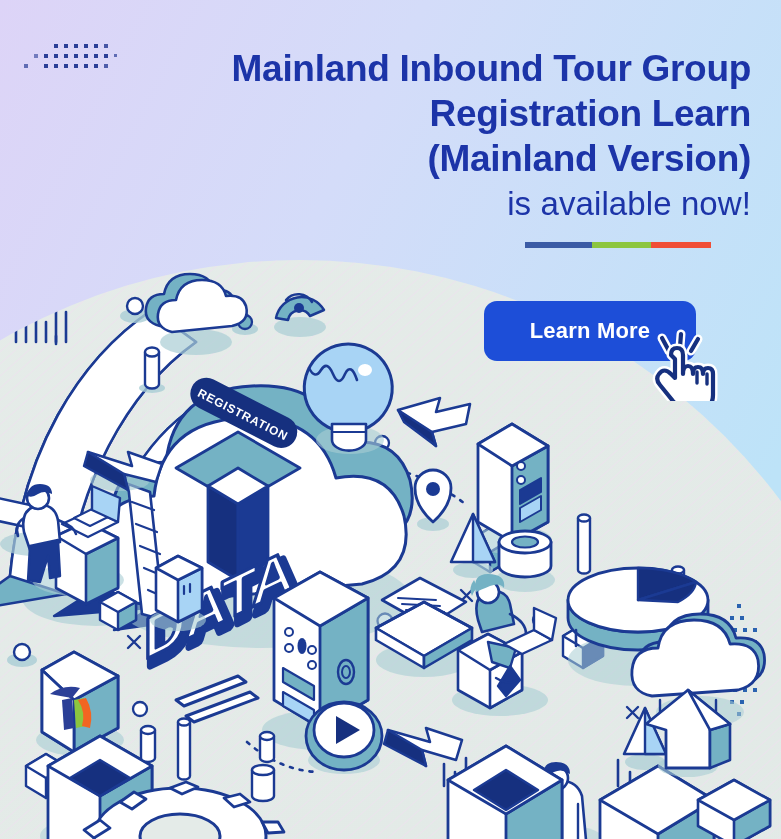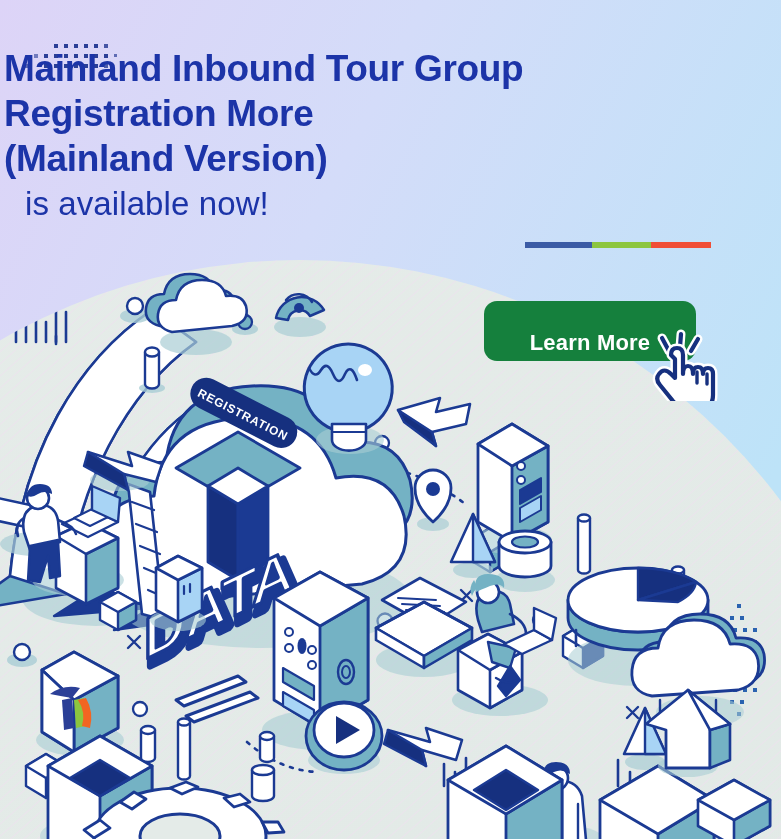--- a/index.html
+++ b/index.html
@@ -7,22 +7,22 @@
     width:781px;height:839px;overflow:hidden;position:relative;
     font-family:"Liberation Sans","DejaVu Sans",sans-serif;
     background:#cfe6f9;
   }
   #stage{position:absolute;inset:0;width:781px;height:839px;overflow:hidden;}
   .layer{position:absolute;inset:0;width:781px;height:839px;}
   svg.layer{display:block;}
 
   
   #headline{
-    position:absolute;left:4px;top:46px;width:739px;
-    z-index:40;pointer-events:none;
+    position:absolute;left:12px;top:46px;width:739px;
+    text-align:right;z-index:40;pointer-events:none;
   }
   #headline .l{
     display:block;color:#1c34a8;letter-spacing:-0.3px;
     font-size:37px;line-height:45px;font-weight:bold;
     white-space:nowrap;
   }
   #headline .l4{font-weight:normal;font-size:33px;letter-spacing:0.1px;margin-left:21px;}
 
   
   #divider{
@@ -30,22 +30,22 @@
     display:flex;z-index:40;
   }
   #divider i{display:block;height:100%;}
   #divider .s1{flex:0 0 36%;}
   #divider .s2{flex:0 0 32%;}
   #divider .s3{flex:0 0 32%;}
 
   
   #cta-wrap{position:absolute;left:484px;top:301px;z-index:45;}
   #cta{
-    display:block;width:212px;height:60px;border:0;padding:12px;
-    border-radius:13px;background:#15803d;color:#fff;
+    display:block;width:212px;height:60px;border:0;padding:0;
+    border-radius:13px;background:#1d4ed8;color:#fff;
     font-family:"Liberation Sans",sans-serif;
     font-size:22px;font-weight:bold;letter-spacing:0.2px;
     cursor:pointer;line-height:60px;text-align:center;
   }
   #cursor-icon{position:absolute;left:167px;top:28px;width:72px;height:72px;}
 </style>
 </head>
 <body>
 
 <div id="stage">
@@ -587,21 +587,21 @@
       </g>
       <g>
         <path d="M252 770 h22 v26 a11 5 0 0 1 -22 0 Z" fill="#ffffff" stroke="#1b3a93" stroke-width="2.4"></path>
         <ellipse cx="263" cy="770" rx="11" ry="5" fill="#ffffff" stroke="#1b3a93" stroke-width="2.4"></ellipse>
       </g>
     </g>
   </svg>
 
   <div id="headline">
     <span class="l l1">Mainland Inbound Tour Group</span>
-    <span class="l l2">Registration More</span>
+    <span class="l l2">Registration Learn</span>
     <span class="l l3">(Mainland Version)</span>
     <span class="l l4">is available now!</span>
   </div>
 
   <div id="divider">
     <i class="s1" style="background:#3b5ba5"></i>
     <i class="s2" style="background:#8cc63f"></i>
     <i class="s3" style="background:#f04e37"></i>
   </div>
 

